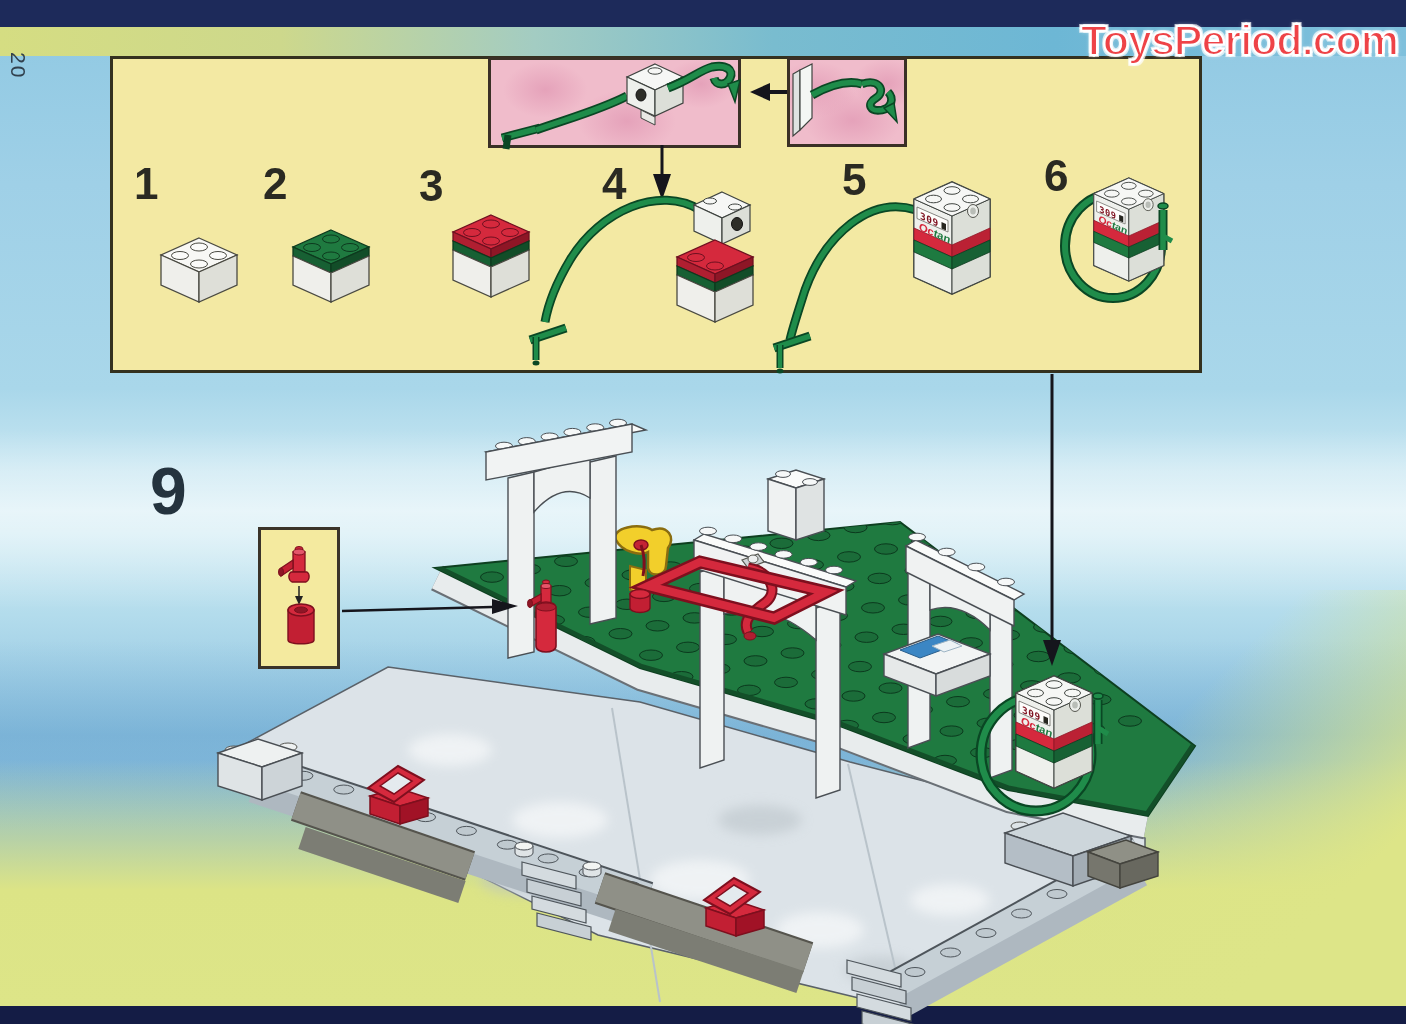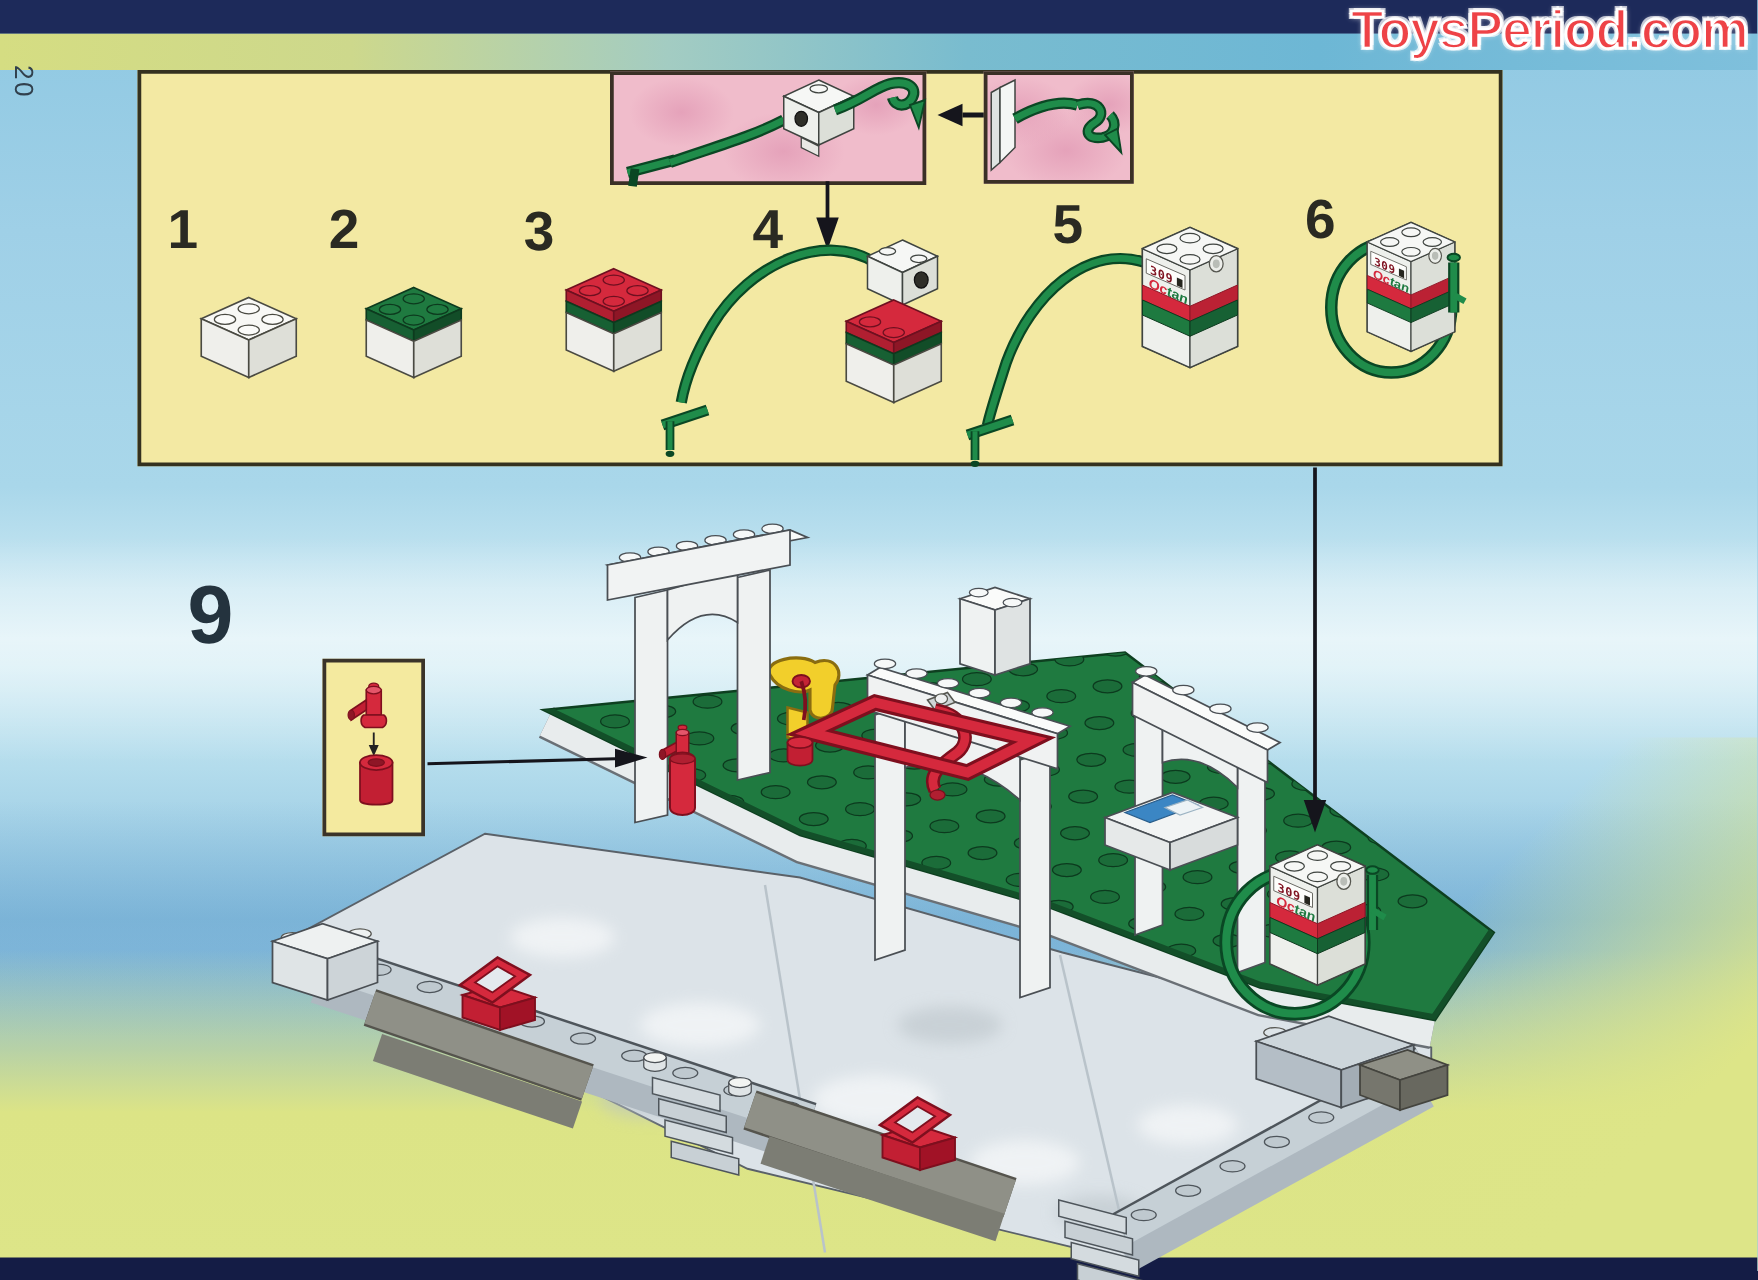--- a/index.html
+++ b/index.html
@@ -32,21 +32,21 @@
                      radial-gradient(70px 45px at 55% 72%,#e5a2ba 0%,rgba(229,162,186,0) 70%),
                      radial-gradient(50px 35px at 85% 28%,#e5a2ba 0%,rgba(229,162,186,0) 70%);}
   #pink1{left:488px;top:57px;width:247px;height:85px;}
   #pink2{left:787px;top:57px;width:114px;height:84px;}
   #inset9{left:258px;top:527px;width:76px;height:136px;z-index:3;background:#f4ea9f;border:3px solid #3a3329;}
   
   .stepnum{z-index:5;font-size:44px;font-weight:bold;color:#2a2a22;line-height:1;}
   #num9{left:150px;top:458px;z-index:5;font-size:66px;font-weight:bold;color:#24333e;line-height:1;}
   #pagenum{left:6px;top:52px;z-index:5;color:#31404d;font-size:21px;letter-spacing:2px;
            writing-mode:vertical-rl;}
-  #watermark{top:0px;right:8px;z-index:6;font-size:43px;font-weight:bold;letter-spacing:-1px;
+  #watermark{top:16px;right:8px;z-index:6;font-size:43px;font-weight:bold;letter-spacing:-1px;
     color:#ee4347;-webkit-text-stroke:2px #ffffff;
     text-shadow:0 0 5px rgba(255,255,255,.9),2px 2px 0 rgba(255,255,255,.7),-2px -2px 0 rgba(255,255,255,.7),
                 2px -2px 0 rgba(255,255,255,.7),-2px 2px 0 rgba(255,255,255,.7);}
   text{font-family:"Liberation Sans",sans-serif;}
   .seg{font-family:"DejaVu Sans Mono",monospace;font-weight:bold;}
   .oc{fill:#d5293d;}  .tan{fill:#1e7a40;}
 </style>
 </head>
 <body>
 

